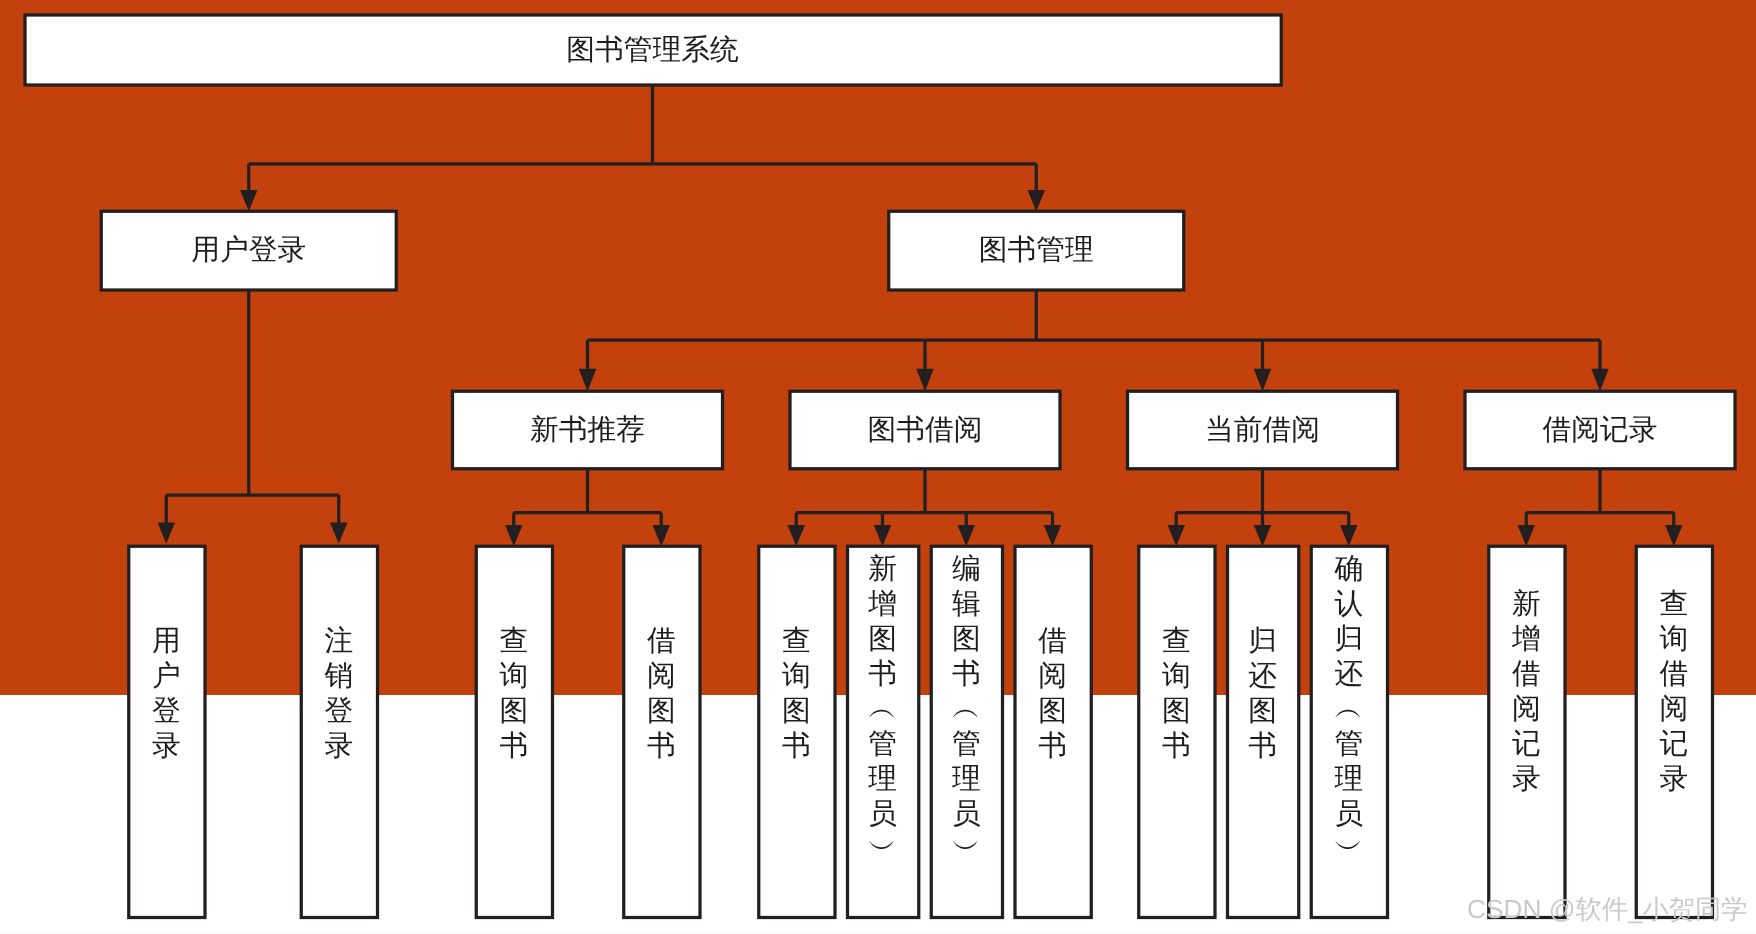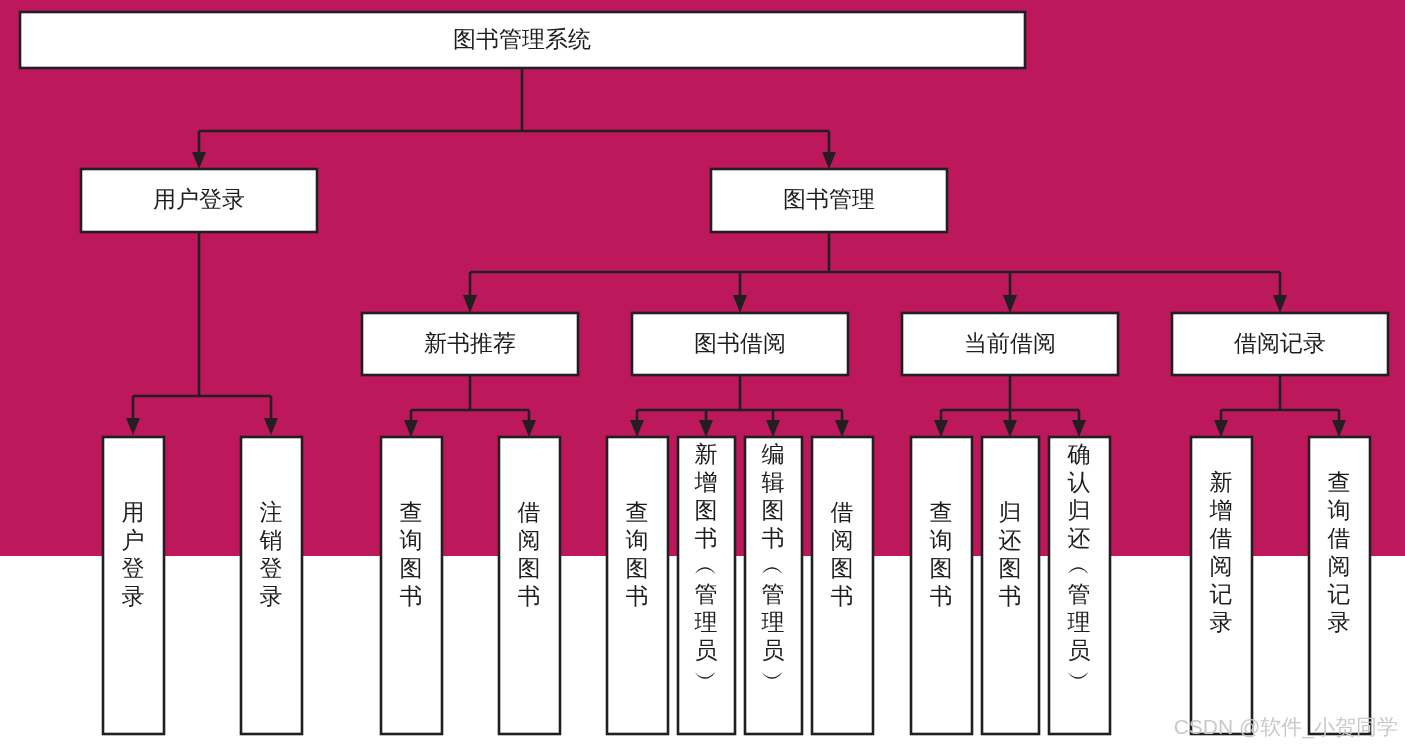--- a/index.html
+++ b/index.html
@@ -11,21 +11,21 @@
   body {
     width: 1405px;
     height: 747px;
     font-family: "Liberation Sans", "DejaVu Sans", sans-serif;
     overflow: hidden;
   }
   #diagram-root {
     position: relative;
     width: 1405px;
     height: 556px;
-    background: #be185d;
+    background: #c2410c;
   }
   svg#tree-svg {
     position: absolute;
     left: 0;
     top: 0;
     width: 1405px;
     height: 747px;
     display: block;
   }
   .node-rect {

